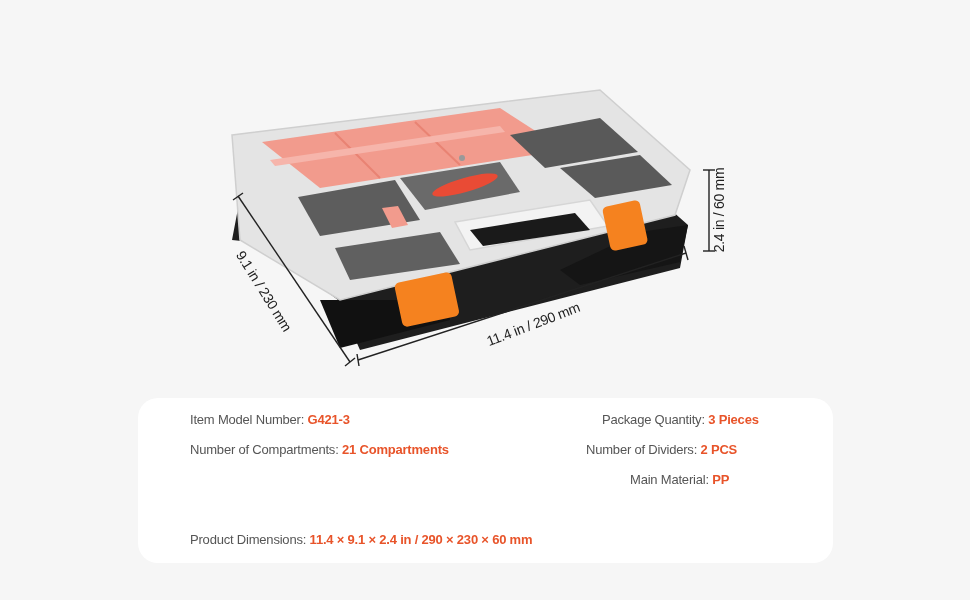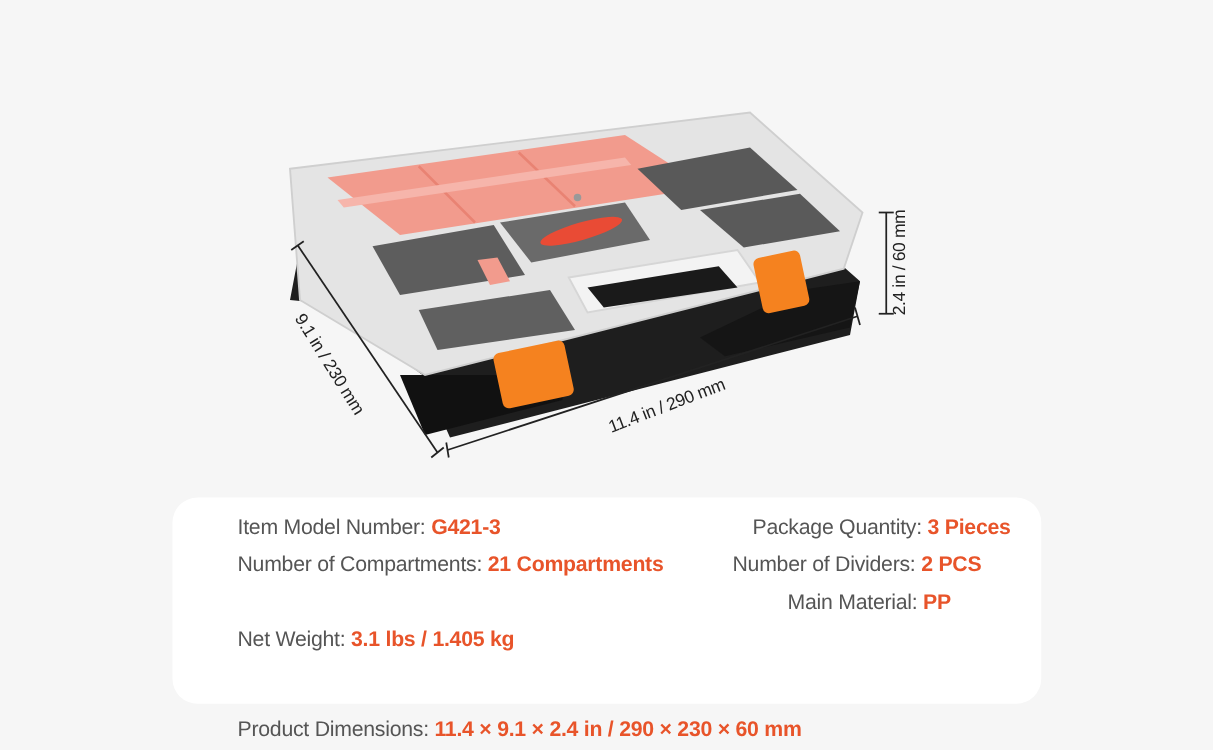--- a/index.html
+++ b/index.html
@@ -4,21 +4,21 @@
 <style>
   html,body{margin:0;padding:0;}
   body{width:970px;height:600px;background:#f6f6f6;position:relative;overflow:hidden;font-family:"Liberation Sans",sans-serif;}
   .stage{position:absolute;left:0;top:0;width:970px;height:600px;}
   .product-svg{position:absolute;left:0;top:0;}
   .dim-label{position:absolute;font-size:14px;color:#222;white-space:nowrap;letter-spacing:-0.3px;transform-origin:center center;}
   .dim-depth{left:218px;top:283px;transform:rotate(58deg);}
   .dim-width{left:484px;top:316px;transform:rotate(-21deg);}
   .dim-height{left:677px;top:202px;transform:rotate(-90deg);}
   .spec-card{position:absolute;left:138px;top:398px;width:695px;height:165px;background:#ffffff;border-radius:20px;}
-  .spec-row{position:absolute;font-size:17px;color:#555;white-space:nowrap;letter-spacing:-0.2px;}
+  .spec-row{position:absolute;font-size:13px;color:#555;white-space:nowrap;letter-spacing:-0.2px;}
   .spec-row .val{color:#e8542a;font-weight:bold;}
 </style>
 </head>
 <body>
 
 <div class="stage">
 
   <svg class="product-svg" width="970" height="400" viewBox="0 0 970 400">
 
     <polygon points="232,240 262,243 338,300 360,350 680,268 688,225 620,165 240,198" fill="#1e1e1e"></polygon>
@@ -65,24 +65,21 @@
   <div class="dim-label dim-width">11.4 in / 290 mm</div>
   <div class="dim-label dim-height">2.4 in / 60 mm</div>
 
   <div class="spec-card">
     <div class="spec-row" style="left:52px;top:14px;">
       <span>Item Model Number: </span><span class="val">G421-3</span>
     </div>
     <div class="spec-row" style="left:52px;top:44px;">
       <span>Number of Compartments: </span><span class="val">21 Compartments</span>
     </div>
-    <div class="spec-row" style="left:52px;top:104px;">
-      <span>Net Weight: </span><span class="val">3.1 lbs / 1.405 kg</span>
-    </div>
-    <div class="spec-row" style="left:52px;top:134px;margin-top:42px;">
+    <div class="spec-row" style="left:52px;top:134px;">
       <span>Product Dimensions: </span><span class="val">11.4 × 9.1 × 2.4 in / 290 × 230 × 60 mm</span>
     </div>
     <div class="spec-row" style="left:464px;top:14px;">
       <span>Package Quantity: </span><span class="val">3 Pieces</span>
     </div>
     <div class="spec-row" style="left:448px;top:44px;">
       <span>Number of Dividers: </span><span class="val">2 PCS</span>
     </div>
     <div class="spec-row" style="left:464px;top:74px;margin-left:28px;">
       <span>Main Material: </span><span class="val">PP</span>

